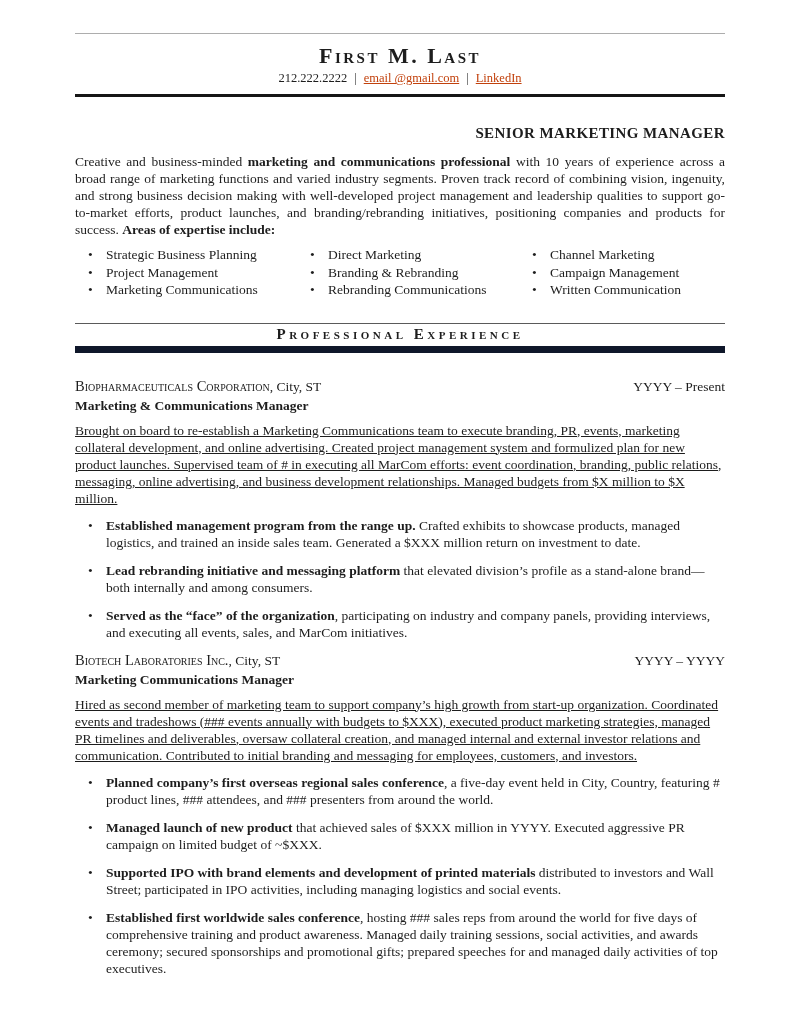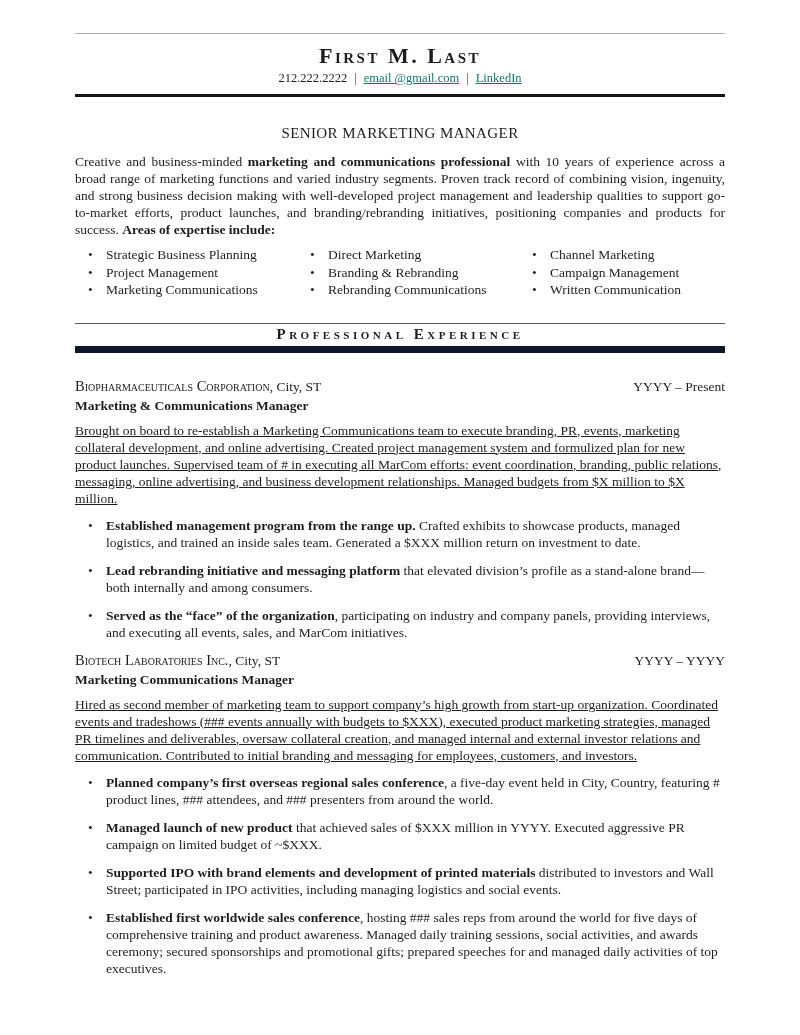--- a/index.html
+++ b/index.html
@@ -11,24 +11,24 @@
   }
   .rule-thin { border: none; border-top: 1px solid #adadad; margin: 33px 0 0; }
   .rule-thick { border: none; border-top: 3px solid #161616; margin: 8px 0 0; }
 
   .header-name {
     text-align: center; font-variant: small-caps; font-weight: bold;
     font-size: 22px; letter-spacing: 2.5px; margin: 9px 0 0; line-height: 26px;
   }
   .contact { text-align: center; font-size: 12.5px; margin-top: 1px; line-height: 16px; }
   .contact .sep { color: #3a3a3a; margin: 0 7px; }
-  .contact a { color: #0f766e; text-decoration: underline; cursor: pointer; }
+  .contact a { color: #c2410c; text-decoration: underline; cursor: pointer; }
 
   .headline {
-    text-align: center; font-size: 15px; font-weight: normal;
+    text-align: right; font-size: 15px; font-weight: bold;
     letter-spacing: 0.4px; margin: 27px 0 0; line-height: 18px;
   }
   .summary { font-size: 13.5px; line-height: 17px; text-align: justify; margin: 11px 0 0; }
   .b { font-weight: bold; }
 
   .expertise {
     display: grid; grid-template-columns: 222px 222px 1fr;
     margin-top: 8px; font-size: 13.5px; line-height: 17.5px;
   }
   .exp-item { display: flex; padding-left: 13px; }

